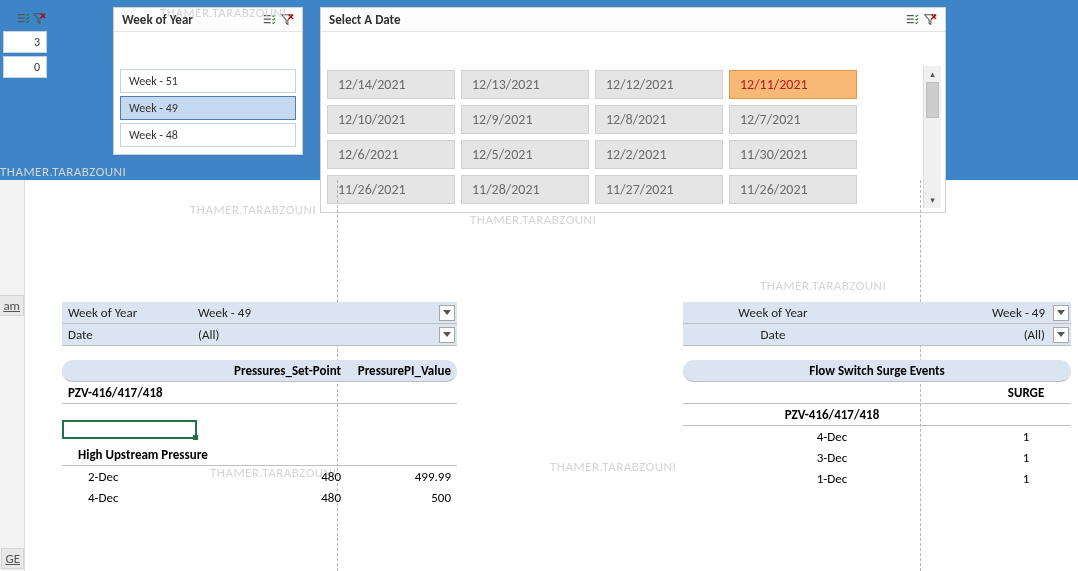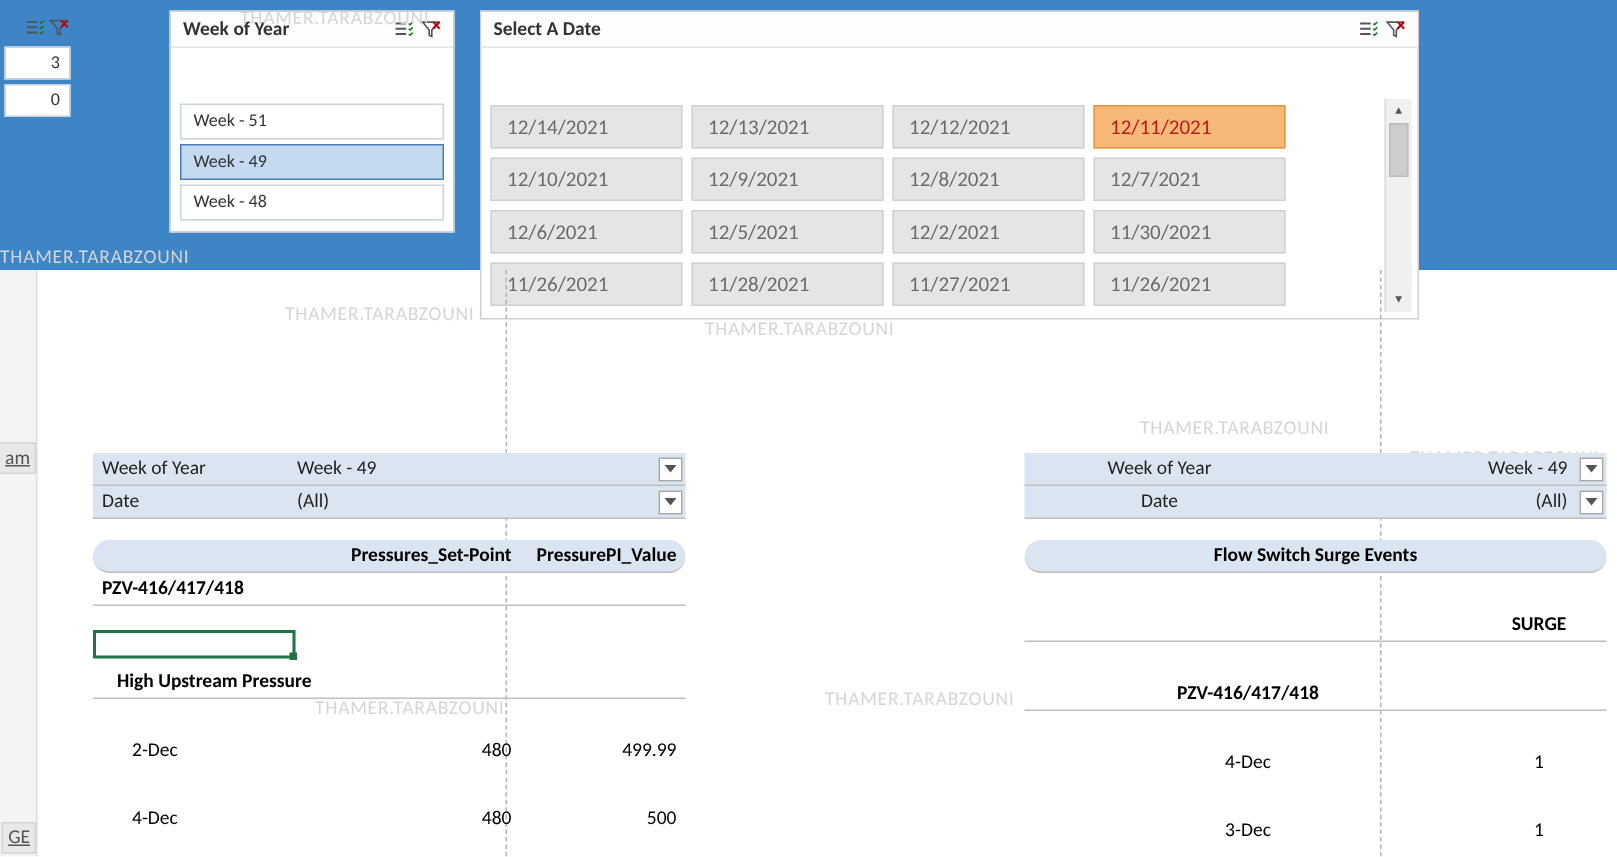--- a/index.html
+++ b/index.html
@@ -67,21 +67,21 @@
 
 .pv-gap { height: 14px; }
 
 .pv-header-row { display: flex; background: #dbe5f1; border-bottom: 1px solid #bfbfbf; font-weight: bold; border-radius: 11px; }
 .pv-header-row .c { padding: 3px 6px; }
 
 .pv-cat { font-weight: bold; padding: 3px 6px; border-bottom: 1px solid #bfbfbf; }
 .pv-sub { font-weight: bold; padding: 3px 6px 3px 16px; border-bottom: 1px solid #bfbfbf; margin-top: 40px; }
 
 .pv-data-row { display: flex; }
-.pv-data-row .c { padding: 3px 6px; margin-top: 24px; }
+.pv-data-row .c { padding: 3px 6px; }
 
 .pivot.left .c1 { flex: 0 0 135px; }
 .pivot.left .c2 { flex: 0 0 150px; text-align: right; }
 .pivot.left .c3 { flex: 0 0 110px; text-align: right; }
 
 .pivot.right .hc1 { flex: 1; text-align: center; }
 .pivot.right .rc1 { flex: 1; text-align: center; }
 .pivot.right .rc2 { flex: 0 0 90px; text-align: center; }
 
 

